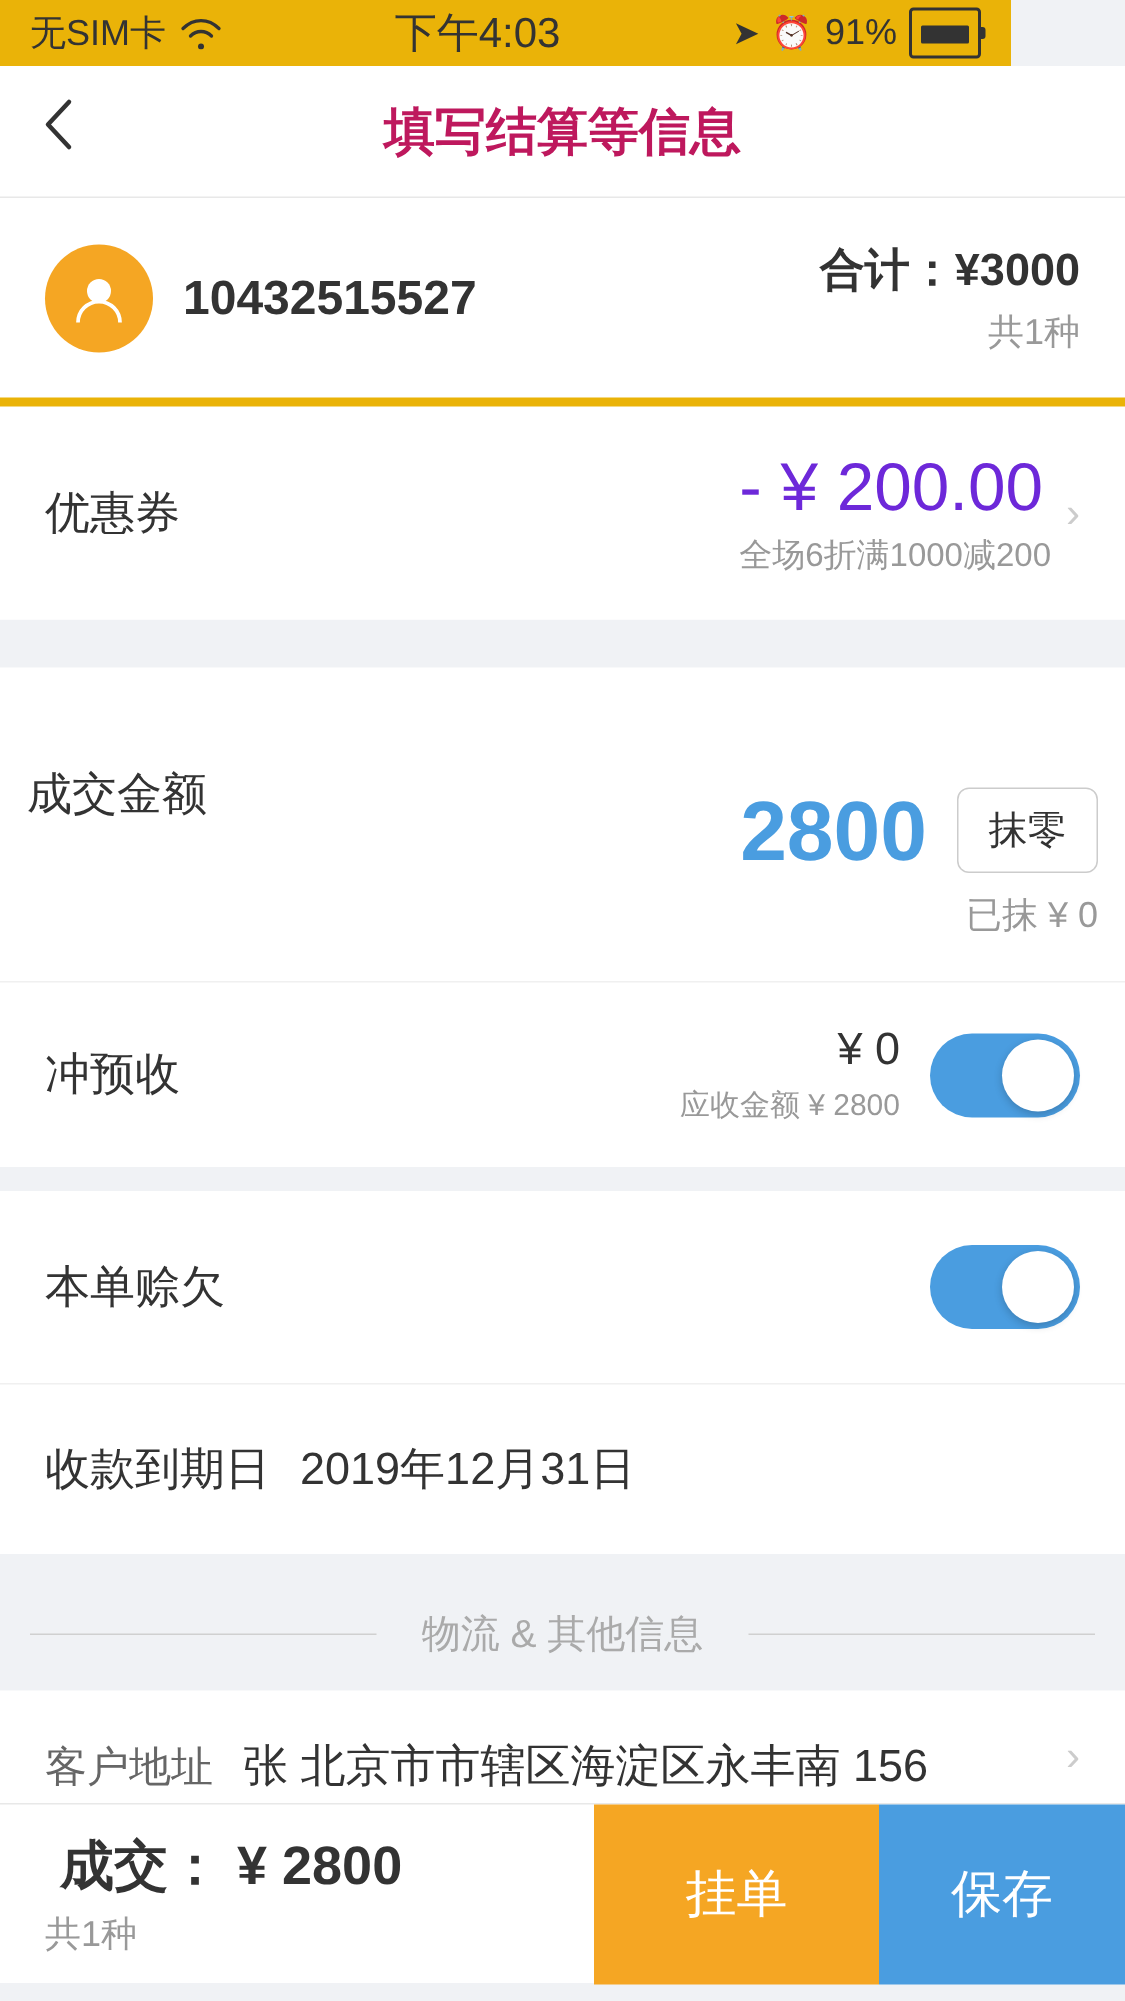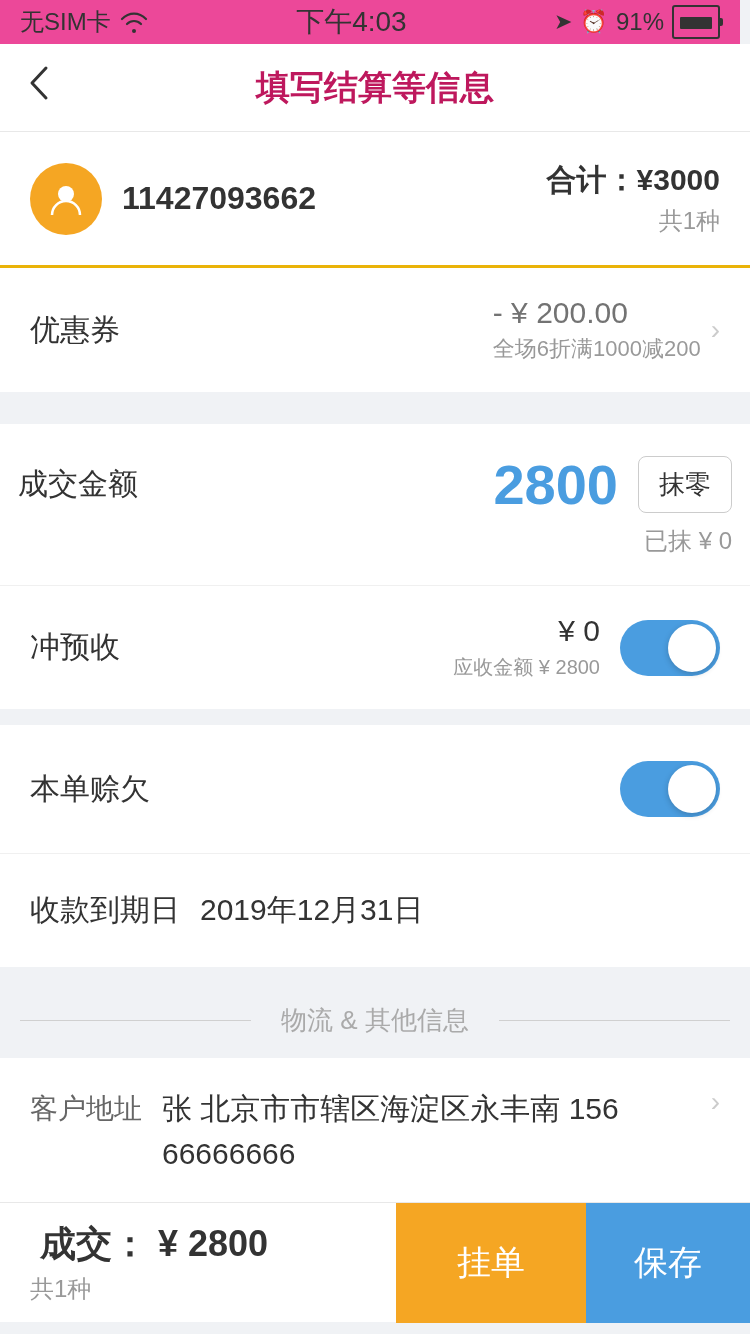--- a/index.html
+++ b/index.html
@@ -8,23 +8,23 @@
       width: 750px;
       min-height: 1334px;
       font-family: -apple-system, "PingFang SC", "Helvetica Neue", Arial, sans-serif;
       background: #f0f2f5;
       font-size: 28px;
       color: #333;
     }
 
     
     .status-bar {
-      width: 740px;
+      width: 674px;
       height: 44px;
-      background: #ec4899;
+      background: #eab308;
       display: flex;
       align-items: center;
       justify-content: space-between;
       padding: 0 20px;
       font-size: 24px;
       color: #333;
     }
     .status-bar-left {
       display: flex;
       align-items: center;
@@ -124,34 +124,34 @@
       margin-top: 4px;
     }
 
     
     .coupon-row {
       display: flex;
       align-items: center;
       justify-content: space-between;
       padding: 28px 30px;
       background: #fff;
-      border-top: 3px solid #eab308;
+      border-top: 6px solid #eab308;
     }
     .coupon-label {
       font-size: 30px;
       color: #333;
     }
     .coupon-right {
       display: flex;
       align-items: center;
       gap: 10px;
     }
     .coupon-discount {
-      font-size: 30px;
-      color: #737373;
+      font-size: 45px;
+      color: #6d28d9;
       font-weight: 500;
     }
     .coupon-desc {
       font-size: 22px;
       color: #999;
       margin-top: 4px;
       text-align: right;
     }
     .chevron-icon {
       color: #ccc;
@@ -175,20 +175,21 @@
       justify-content: space-between;
     }
     .amount-label {
       font-size: 30px;
       color: #333;
     }
     .amount-right {
       display: flex;
       align-items: center;
       gap: 20px;
+      margin-top: 48px;
     }
     .amount-value {
       font-size: 56px;
       font-weight: 700;
       color: #4a9de0;
     }
     .round-zero-btn {
       border: 1px solid #ccc;
       border-radius: 8px;
       padding: 10px 20px;
@@ -431,21 +432,21 @@
   <div class="section">
     <div class="customer-row">
       <div class="customer-left">
         <div class="avatar">
           <svg width="40" height="40" viewBox="0 0 40 40" fill="none">
             <circle cx="20" cy="15" r="8" fill="#fff"></circle>
             <path d="M6 36c0-7.7 6.3-14 14-14s14 6.3 14 14" stroke="#fff" stroke-width="2.5" fill="none"></path>
           </svg>
         </div>
         <div class="customer-info">
-          <div class="customer-phone">11427093662</div>
+          <div class="customer-phone">10432515527</div>
         </div>
       </div>
       <div class="customer-right">
         <div class="total-amount">
           <span>合计：</span><span>¥3000</span>
         </div>
         <div class="total-count">共1种</div>
       </div>
     </div>
 

